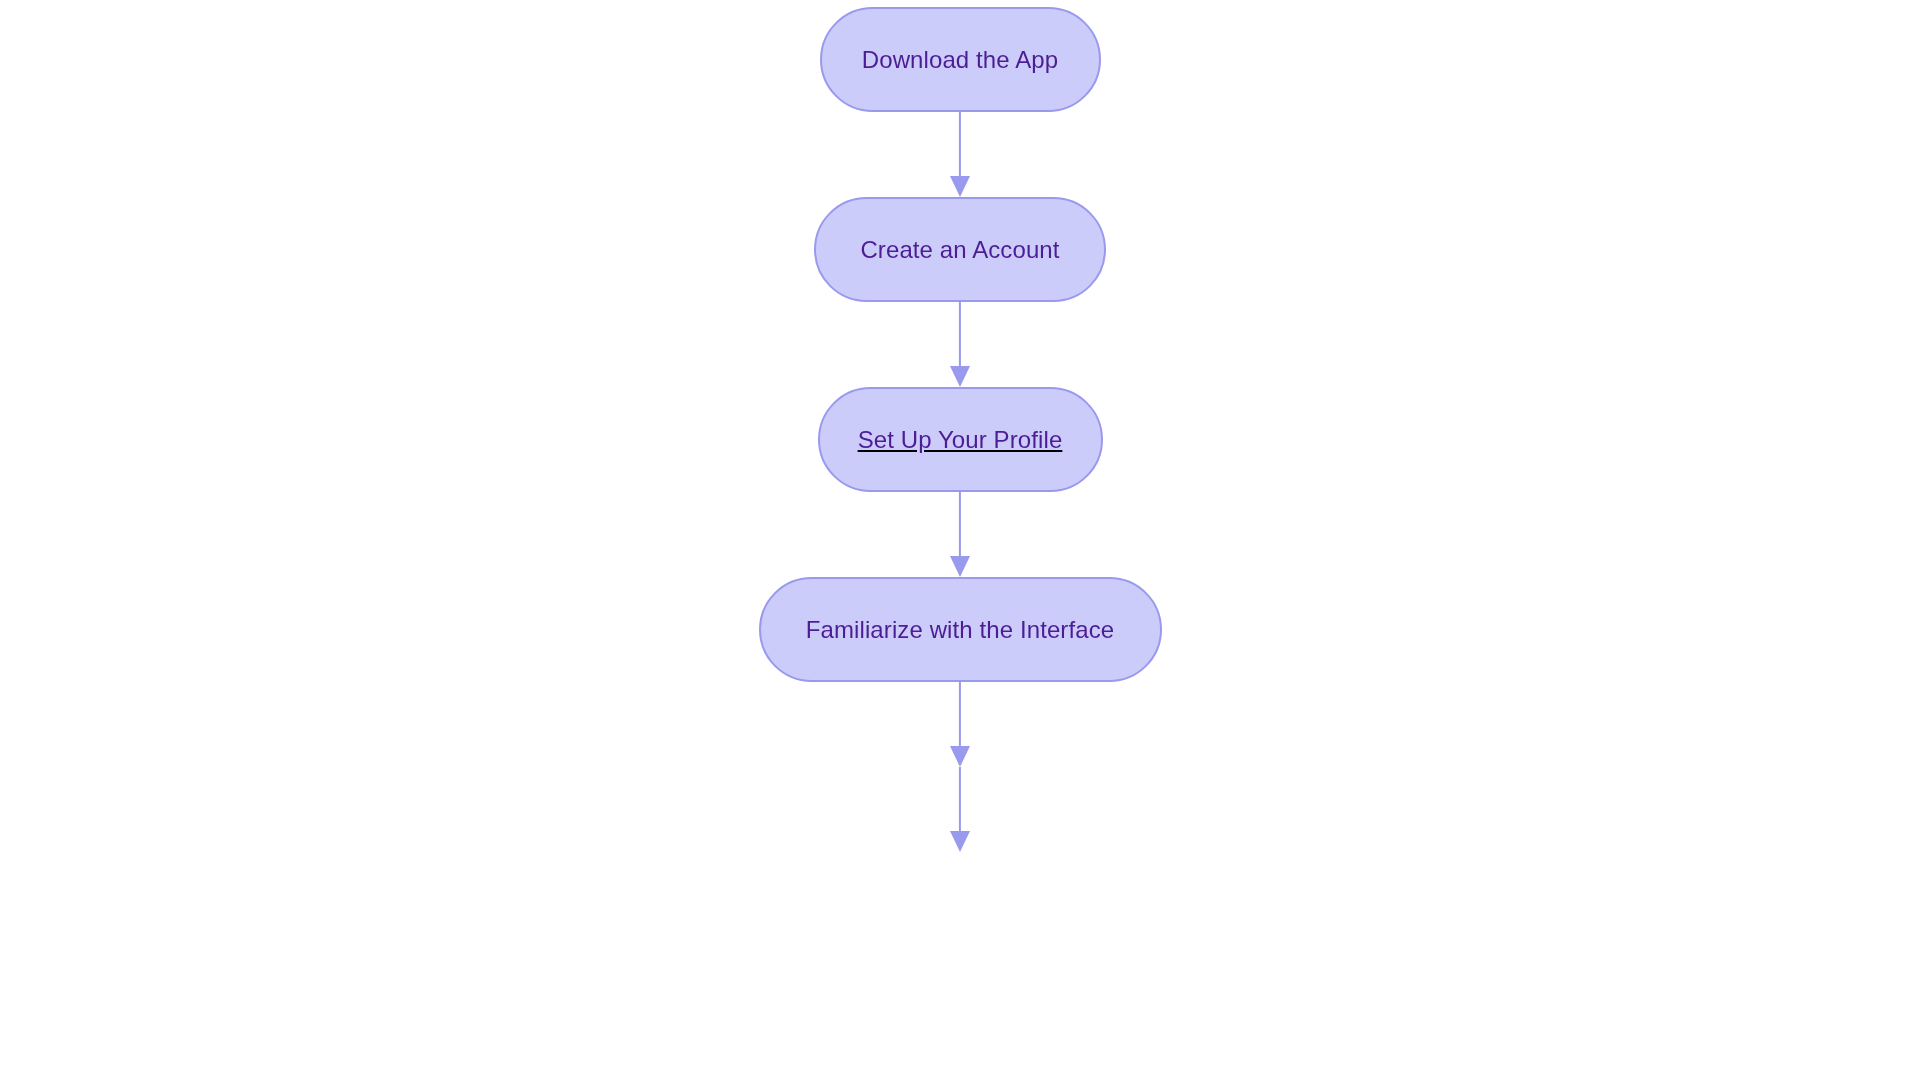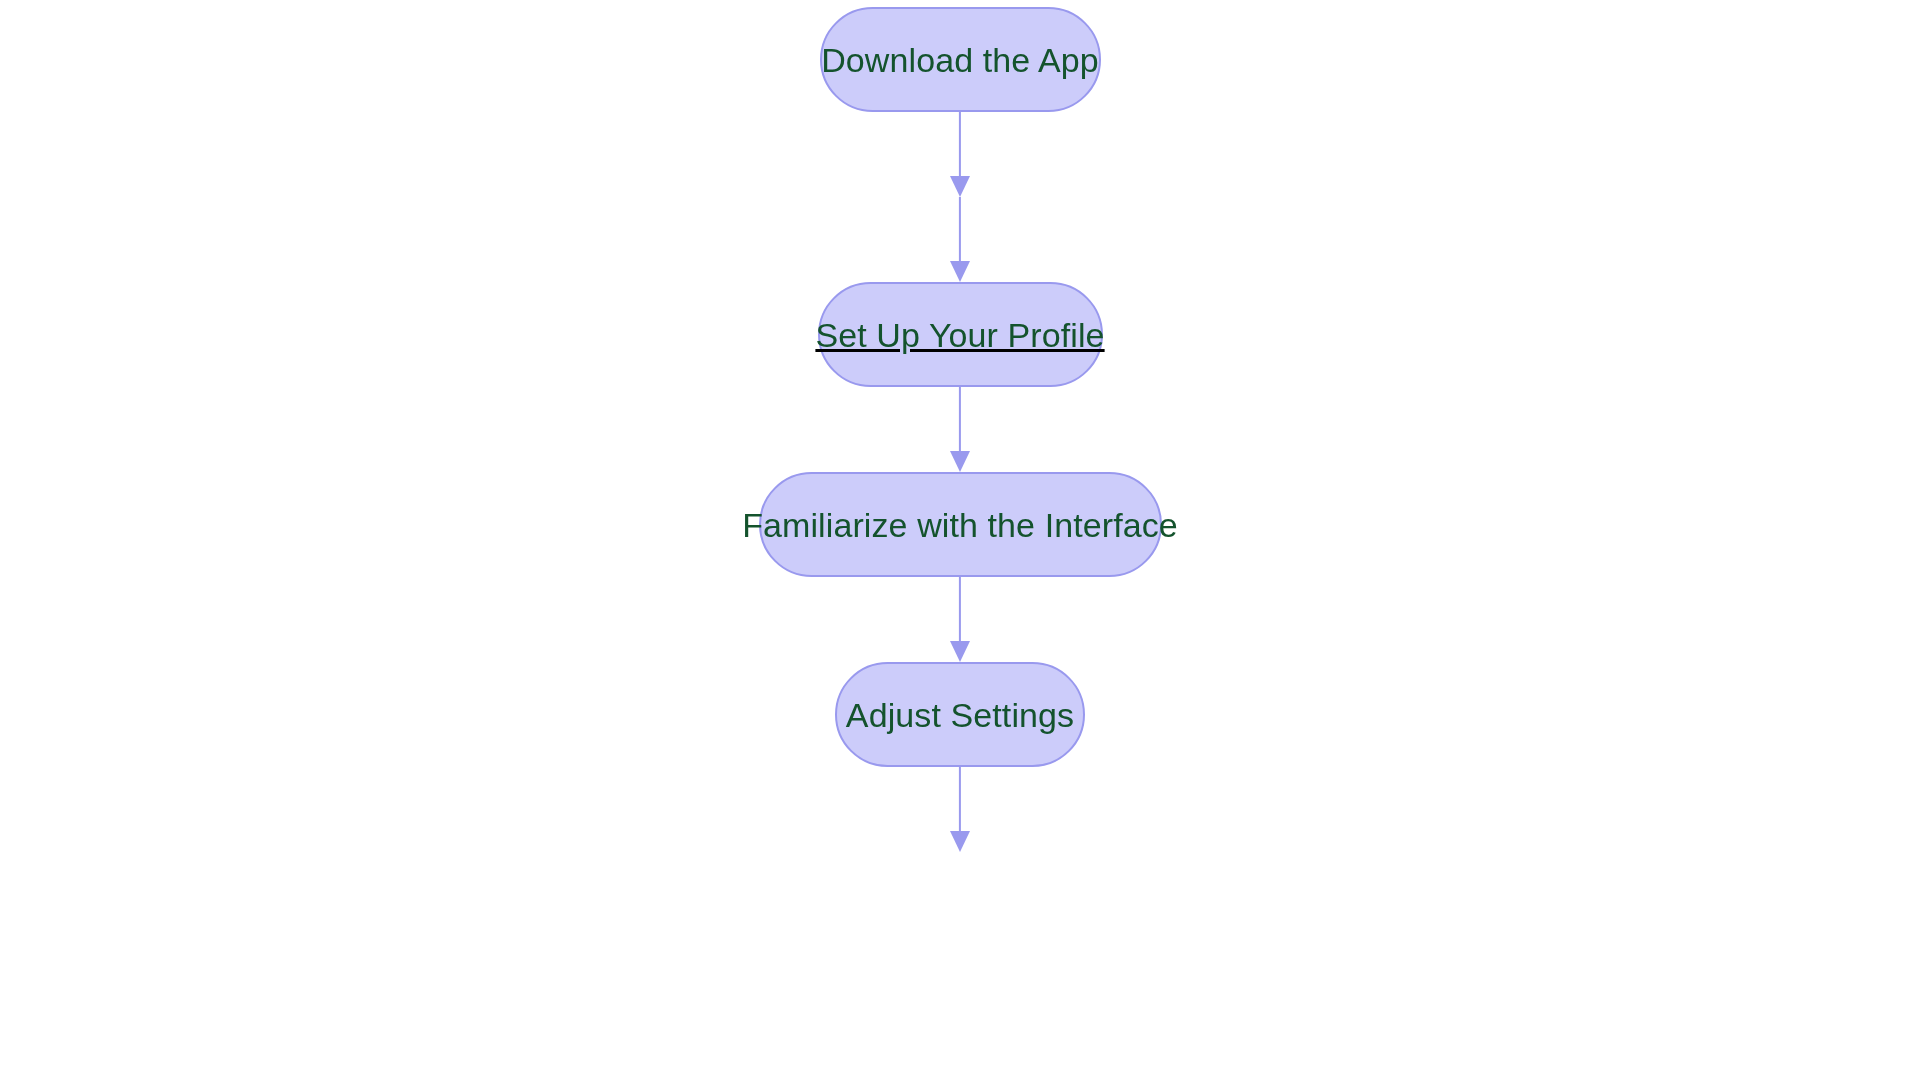--- a/index.html
+++ b/index.html
@@ -41,22 +41,22 @@
     background: #ccccfa;
     border: 2px solid #9999ee;
     border-radius: 53px;
     display: flex;
     align-items: center;
     justify-content: center;
     flex: 0 0 auto;
   }
 
   .flow-node-label {
-    color: #14532d;
-    font-size: 34px;
+    color: #4c1d95;
+    font-size: 24px;
     font-weight: 400;
     line-height: 1;
     letter-spacing: 0.1px;
     white-space: nowrap;
     padding: 0 30px;
   }
 
   
   .w-0 { width: 281px; }
   .w-1 { width: 292px; }
@@ -106,20 +106,23 @@
 
     <div class="flow-node w-0">
       <span class="flow-node-label">Download the App</span>
     </div>
 
     <div class="flow-connector">
       <div class="connector-line"></div>
       <div class="connector-arrowhead"></div>
     </div>
 
+    <div class="flow-node w-1">
+      <span class="flow-node-label">Create an Account</span>
+    </div>
 
     <div class="flow-connector">
       <div class="connector-line"></div>
       <div class="connector-arrowhead"></div>
     </div>
 
     <div class="flow-node w-2">
       <span class="flow-node-label">Set Up Your Profile</span>
     </div>
 
@@ -130,23 +133,20 @@
 
     <div class="flow-node w-3">
       <span class="flow-node-label">Familiarize with the Interface</span>
     </div>
 
     <div class="flow-connector">
       <div class="connector-line"></div>
       <div class="connector-arrowhead"></div>
     </div>
 
-    <div class="flow-node w-4">
-      <span class="flow-node-label">Adjust Settings</span>
-    </div>
 
     <div class="flow-connector">
       <div class="connector-line"></div>
       <div class="connector-arrowhead"></div>
     </div>
 
 
   </div>
 </div>
 

